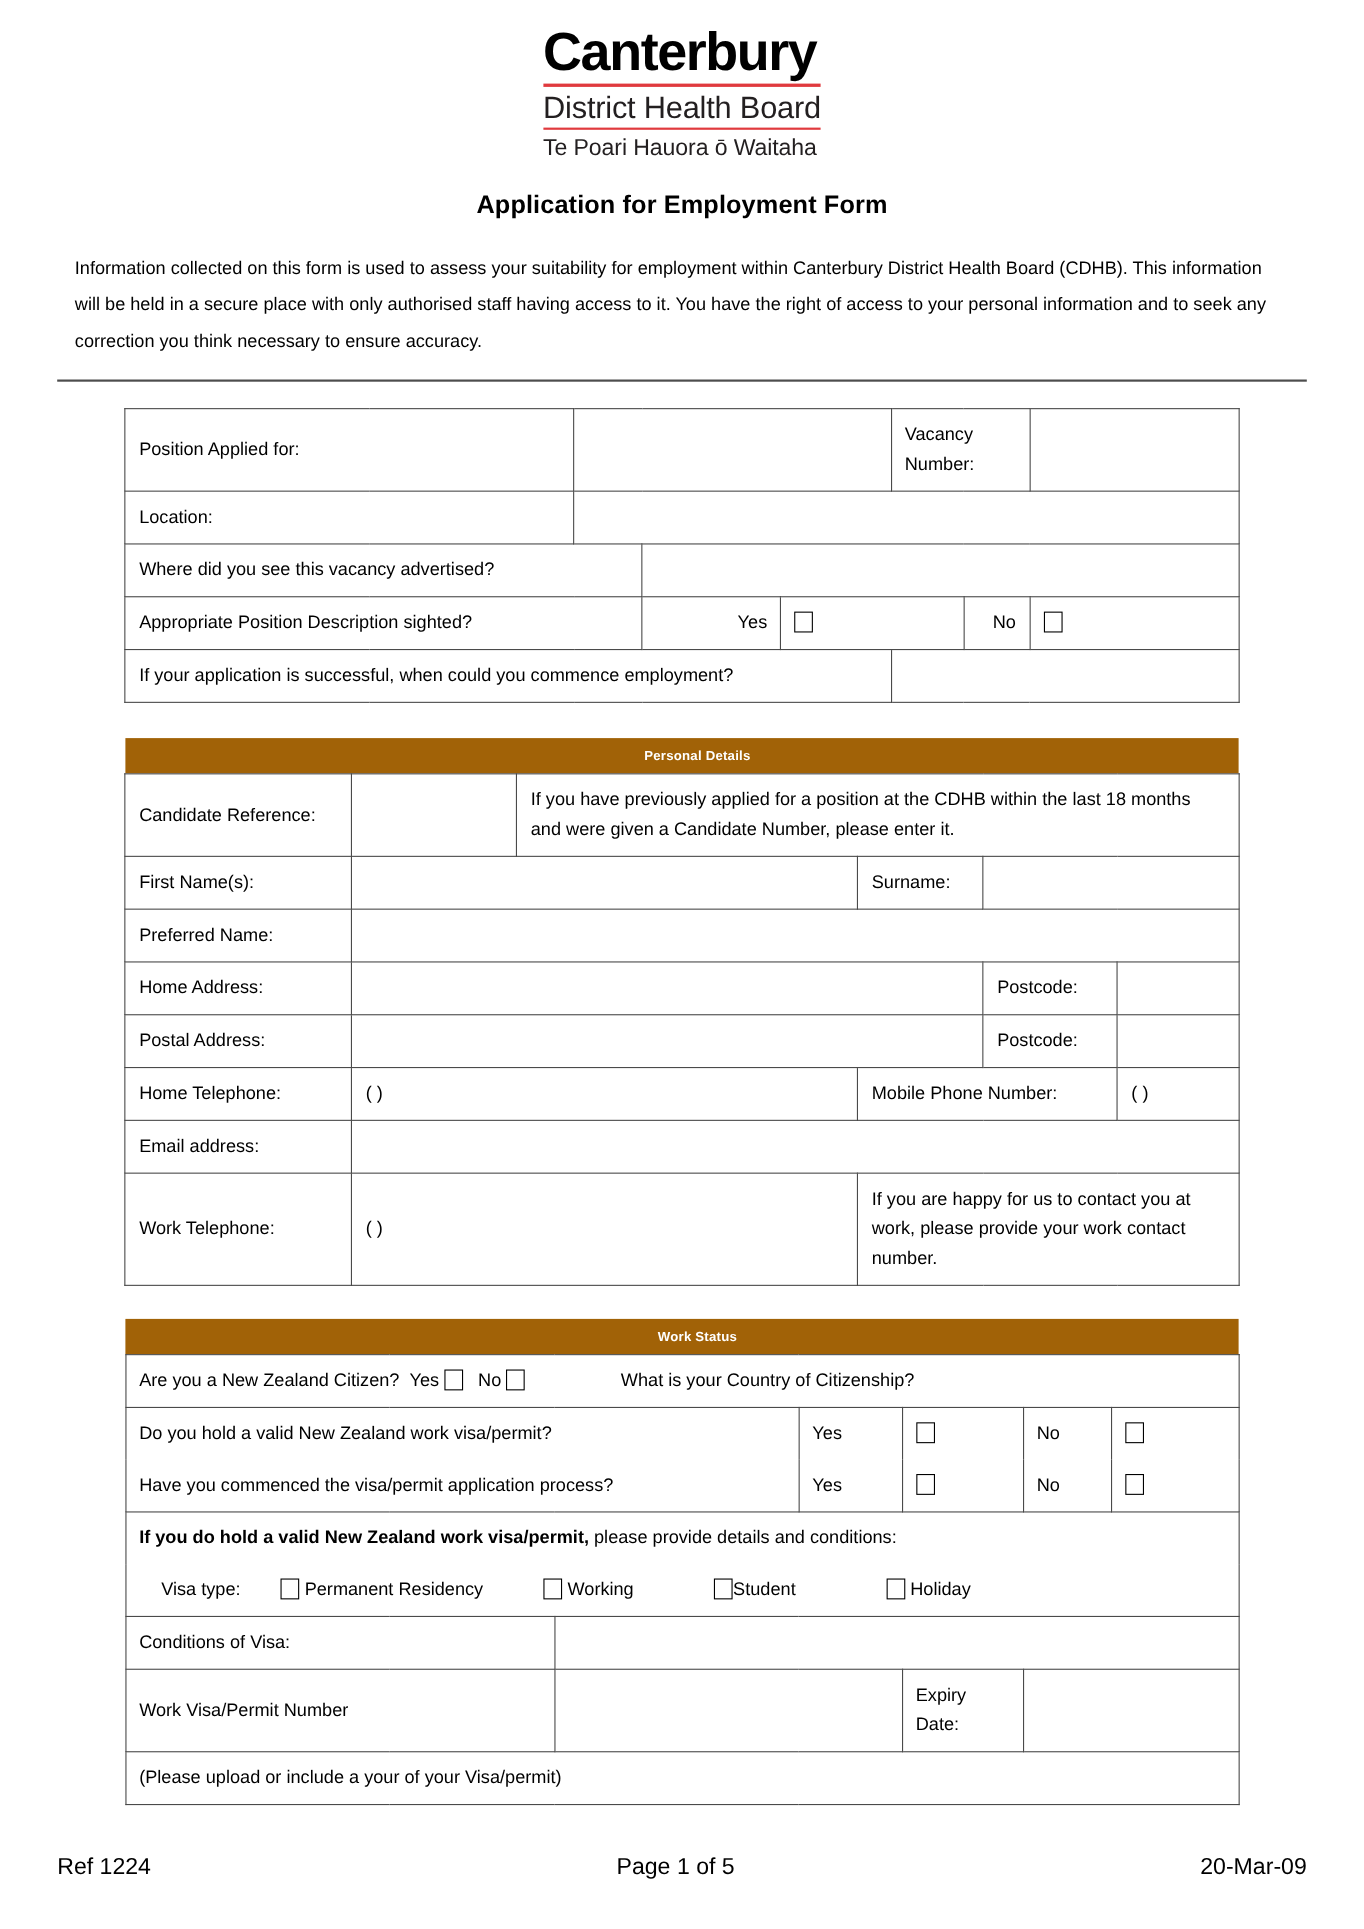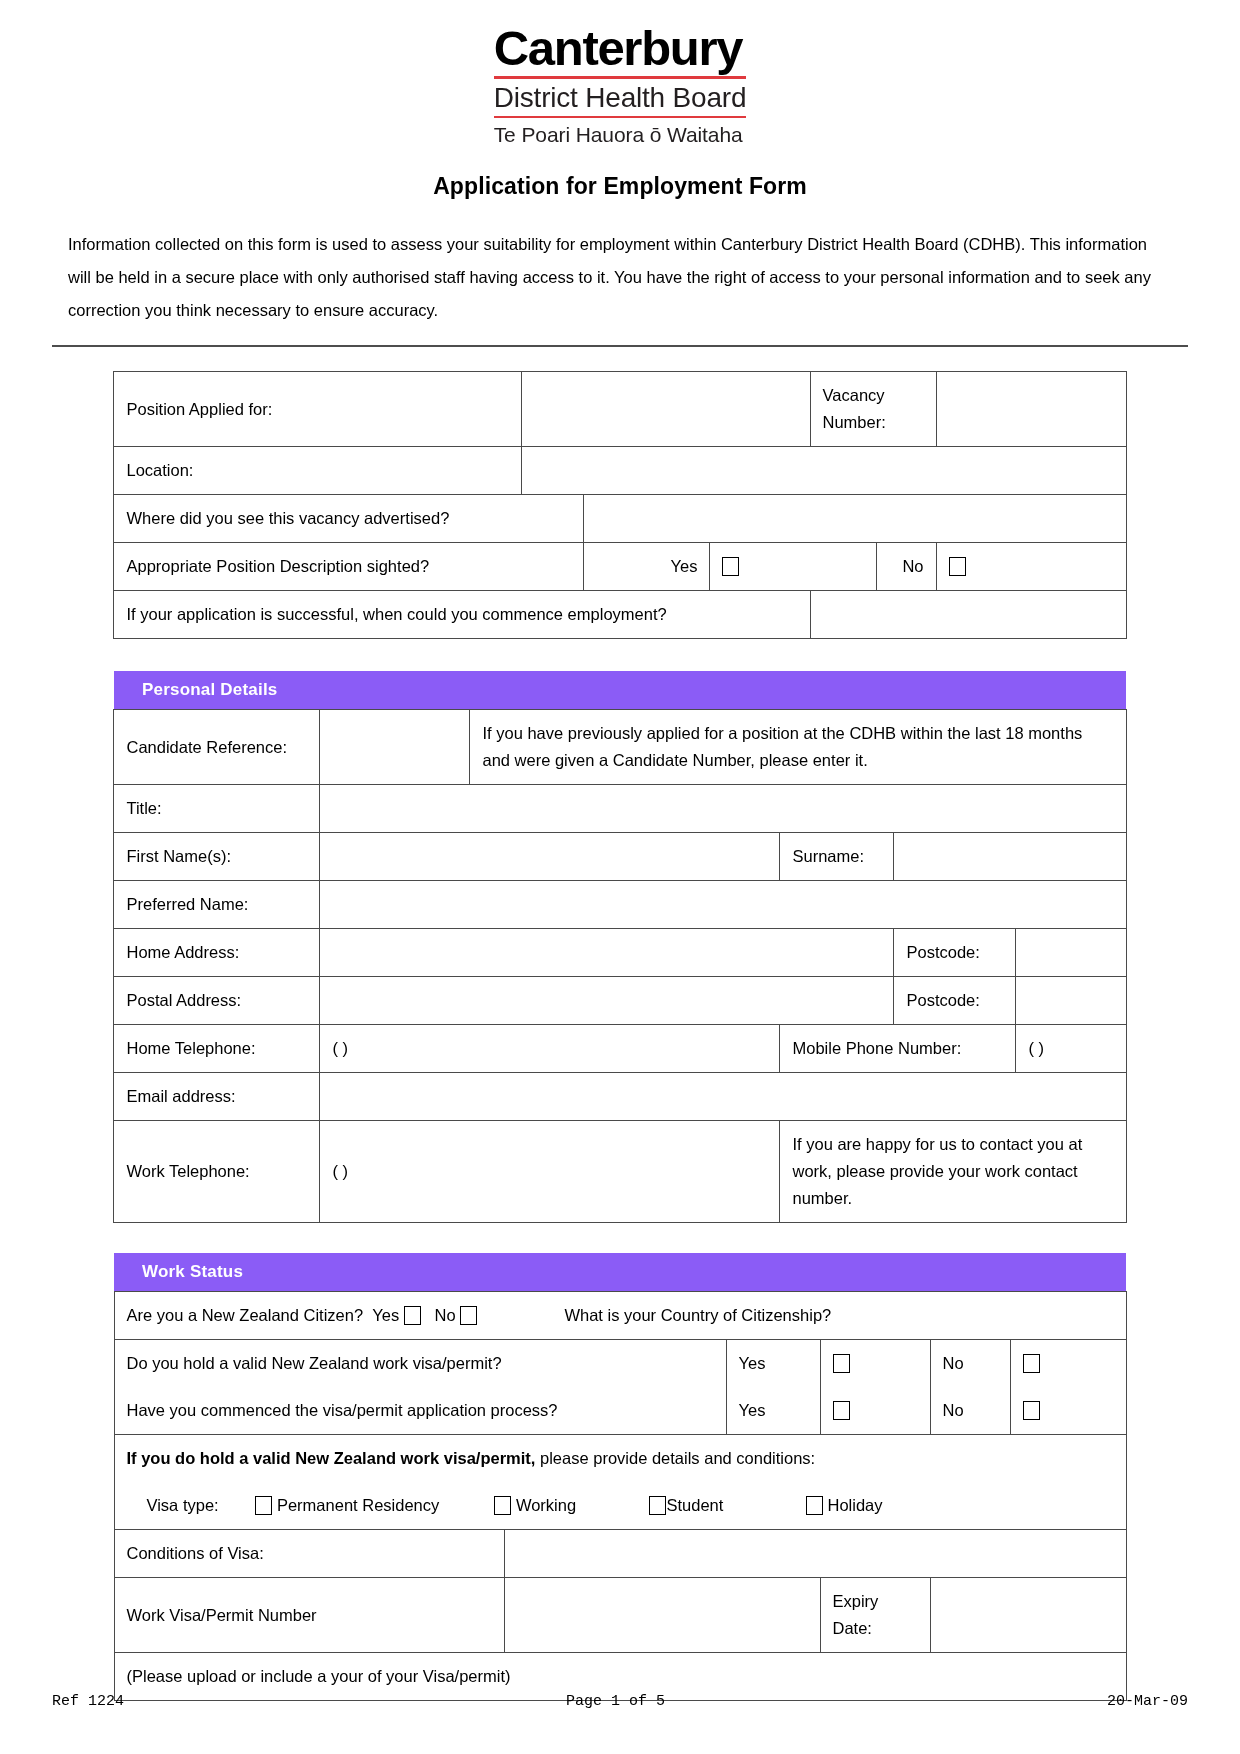--- a/index.html
+++ b/index.html
@@ -106,27 +106,28 @@
   .blank { }
 
   .section-gap-1 { height: 24px; }
   .section-gap-2 { height: 32px; }
   .section-gap-3 { height: 30px; }
 
   
   .sec-head {
     width: 1012px;
     margin: 0 auto;
-    background: #8b5cf6;
+    background: #a16207;
     color: #ffffff;
     font-weight: bold;
-    font-size: 17px;
+    font-size: 12px;
     padding: 9px 0 9px 28px;
     box-sizing: border-box;
     letter-spacing: 0.2px;
+    text-align: center;
   }
 
   
   .cb {
     display: inline-block;
     width: 17px;
     height: 19px;
     border: 1.6px solid #000;
     box-sizing: border-box;
     vertical-align: -4px;
@@ -142,22 +143,22 @@
   .two-line { line-height: 33px; }
 
   .inline-label { white-space: nowrap; }
 
   
   .footer {
     position: absolute;
     left: 52px;
     right: 52px;
     bottom: 44px;
-    font-family: Liberation Mono, monospace;
-    font-size: 15px;
+    font-family: Liberation Sans, sans-serif;
+    font-size: 21px;
     display: flex;
     justify-content: space-between;
     align-items: baseline;
   }
   .footer-mid { }
 </style>
 </head>
 <body>
 
 <div class="page">
@@ -237,24 +238,20 @@
       <col style="width:122px">
       <col style="width:110px">
     </colgroup>
     <tbody>
       <tr>
         <td class="xtall">Candidate Reference:</td>
         <td class="blank xtall"></td>
         <td colspan="4" class="xtall two-line">If you have previously applied for a position at the CDHB within the last 18 months and were given a Candidate Number, please enter it.</td>
       </tr>
       <tr>
-        <td>Title:</td>
-        <td colspan="5" class="blank"></td>
-      </tr>
-      <tr>
         <td>First Name(s):</td>
         <td colspan="2" class="blank"></td>
         <td>Surname:</td>
         <td colspan="2" class="blank"></td>
       </tr>
       <tr>
         <td>Preferred Name:</td>
         <td colspan="5" class="blank"></td>
       </tr>
       <tr>

